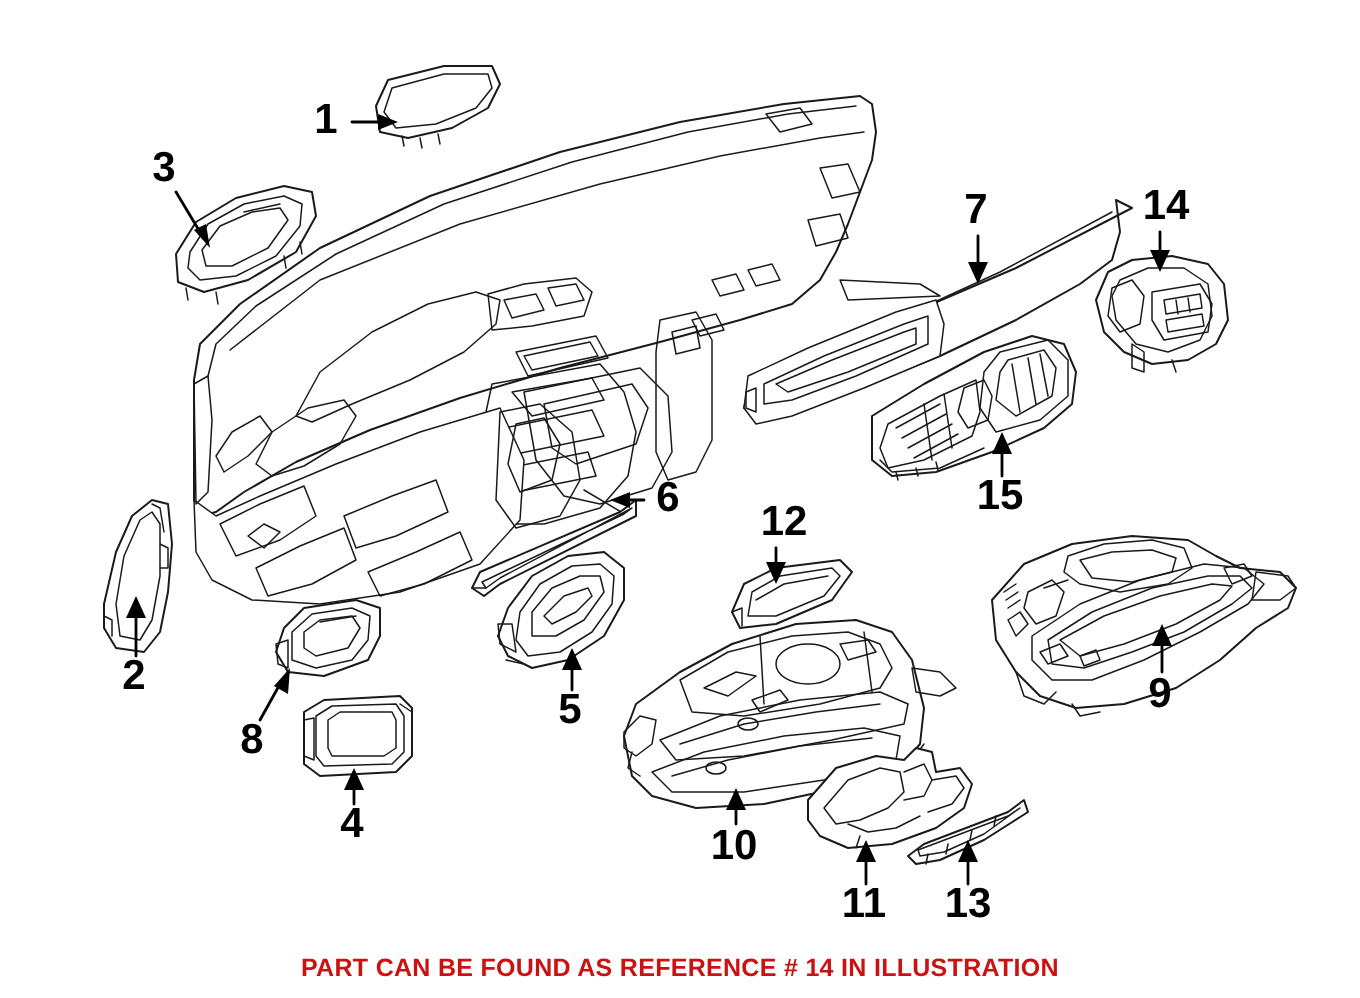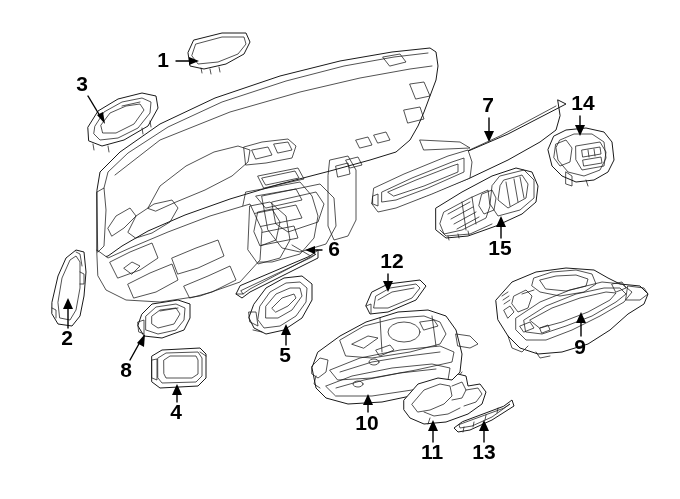--- a/index.html
+++ b/index.html
@@ -404,14 +404,15 @@
       <text class="calloutnum" x="367" y="424" text-anchor="middle">10</text>
       <text class="calloutnum" x="432" y="453" text-anchor="middle">11</text>
       <text class="calloutnum" x="392" y="262" text-anchor="middle">12</text>
       <text class="calloutnum" x="484" y="453" text-anchor="middle">13</text>
       <text class="calloutnum" x="583" y="104" text-anchor="middle">14</text>
       <text class="calloutnum" x="500" y="249" text-anchor="middle">15</text>
     </g>
 
   </svg>
 
+  <div class="caption">PART CAN BE FOUND AS REFERENCE # 14 IN ILLUSTRATION</div>
 
 </div>
 
 </body></html>

